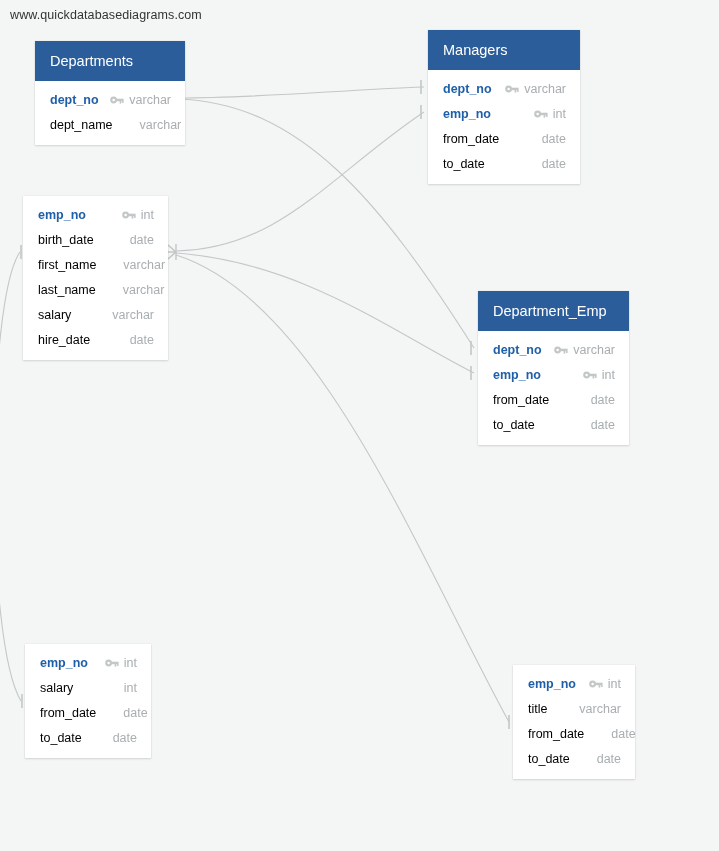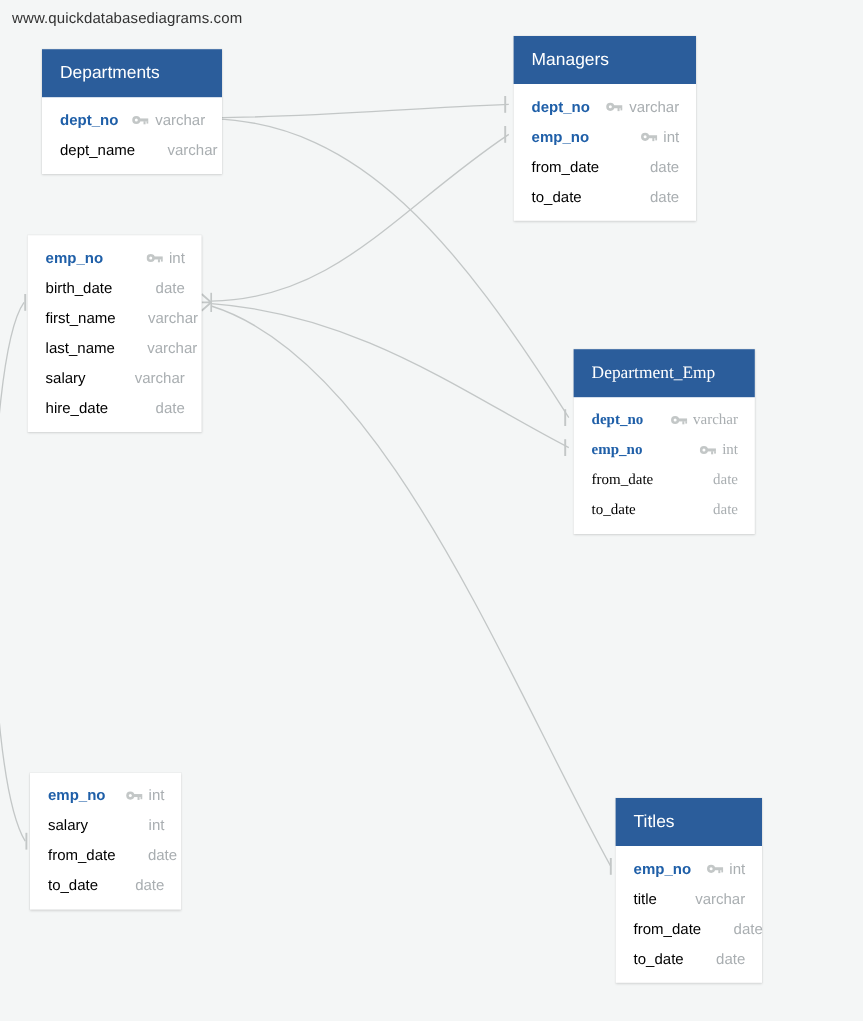--- a/index.html
+++ b/index.html
@@ -289,21 +289,21 @@
                 <circle cx="3.6" cy="5" r="3.4" fill="#c3c7c7"></circle>
                 <circle cx="3.6" cy="5" r="1.25" fill="#ffffff"></circle>
                 <rect x="5.6" y="3.7" width="8" height="2.5" fill="#c3c7c7"></rect>
                 <rect x="9.6" y="6.0" width="1.7" height="2.6" fill="#c3c7c7"></rect>
                 <rect x="12.1" y="6.0" width="1.5" height="2.0" fill="#c3c7c7"></rect>
               </svg></span>
             <span class="field-type">date</span>
           </div>
         </div>
       </div>
-      <div class="table-box" style="left: 478px; top: 291px; width: 151px; font-family: Liberation Serif, serif;">
+      <div class="table-box" style="left: 478px; top: 291px; width: 151px;">
         <div class="table-header">Department_Emp</div>
         <div class="table-body">
           <div class="field-row">
             <span class="field-name pk">dept_no</span>
             <span class="field-spacer"></span>
             <span class="key-icon"><svg width="14" height="10" viewBox="0 0 14 10" xmlns="http://www.w3.org/2000/svg">
                 <circle cx="3.6" cy="5" r="3.4" fill="#c3c7c7"></circle>
                 <circle cx="3.6" cy="5" r="1.25" fill="#ffffff"></circle>
                 <rect x="5.6" y="3.7" width="8" height="2.5" fill="#c3c7c7"></rect>
                 <rect x="9.6" y="6.0" width="1.7" height="2.6" fill="#c3c7c7"></rect>
@@ -395,21 +395,20 @@
                 <circle cx="3.6" cy="5" r="1.25" fill="#ffffff"></circle>
                 <rect x="5.6" y="3.7" width="8" height="2.5" fill="#c3c7c7"></rect>
                 <rect x="9.6" y="6.0" width="1.7" height="2.6" fill="#c3c7c7"></rect>
                 <rect x="12.1" y="6.0" width="1.5" height="2.0" fill="#c3c7c7"></rect>
               </svg></span>
             <span class="field-type">date</span>
           </div>
         </div>
       </div>
       <div class="table-box" style="left: 513px; top: 665px; width: 122px;">
-        <div class="table-header">Titles</div>
         <div class="table-body">
           <div class="field-row">
             <span class="field-name pk">emp_no</span>
             <span class="field-spacer"></span>
             <span class="key-icon"><svg width="14" height="10" viewBox="0 0 14 10" xmlns="http://www.w3.org/2000/svg">
                 <circle cx="3.6" cy="5" r="3.4" fill="#c3c7c7"></circle>
                 <circle cx="3.6" cy="5" r="1.25" fill="#ffffff"></circle>
                 <rect x="5.6" y="3.7" width="8" height="2.5" fill="#c3c7c7"></rect>
                 <rect x="9.6" y="6.0" width="1.7" height="2.6" fill="#c3c7c7"></rect>
                 <rect x="12.1" y="6.0" width="1.5" height="2.0" fill="#c3c7c7"></rect>

